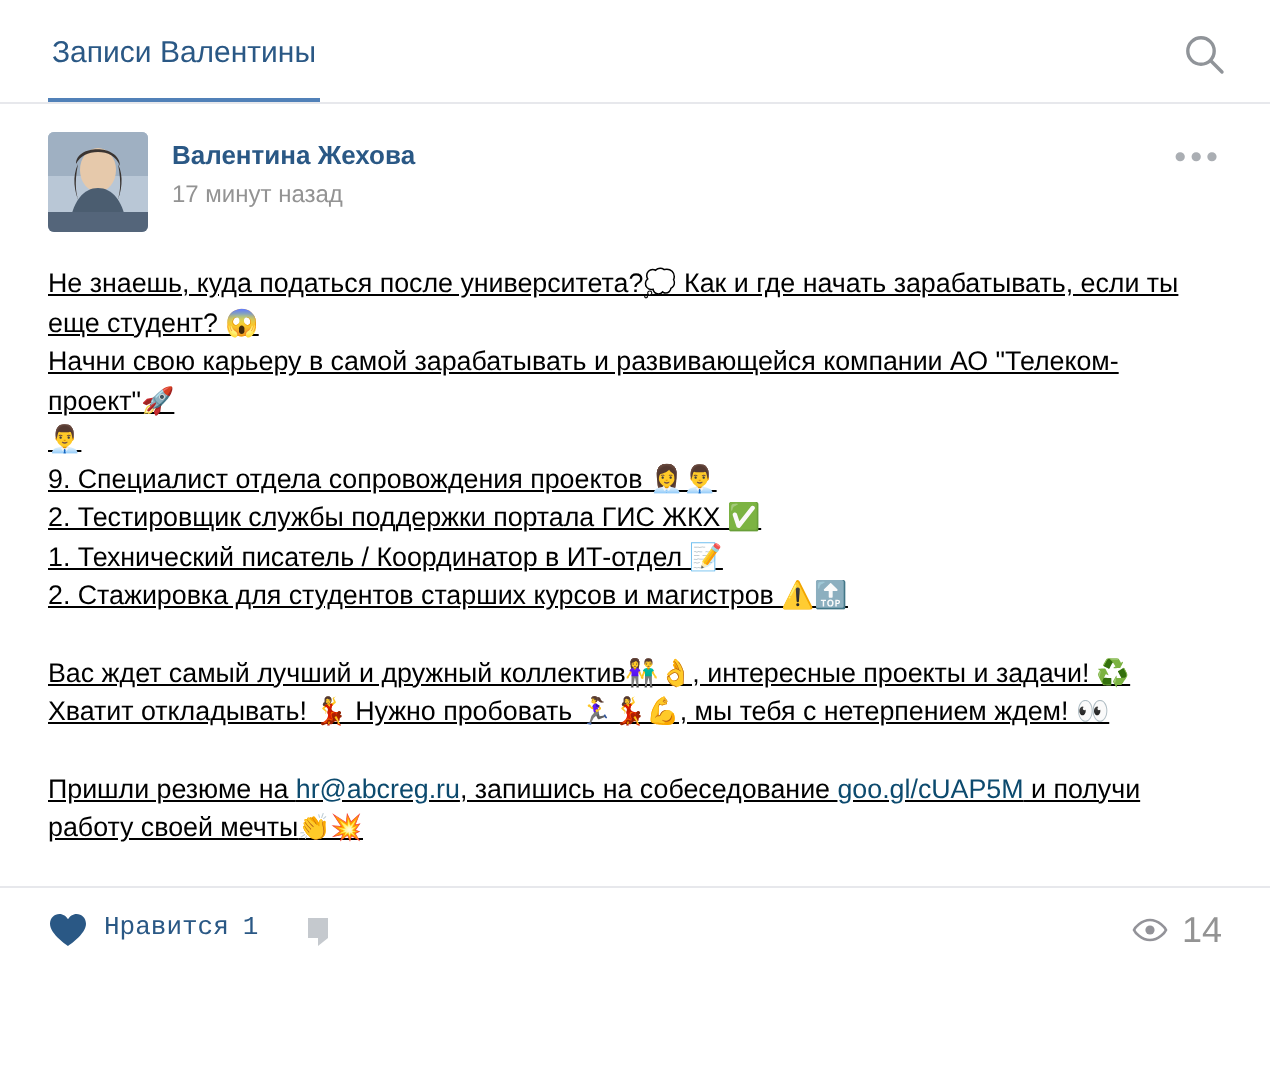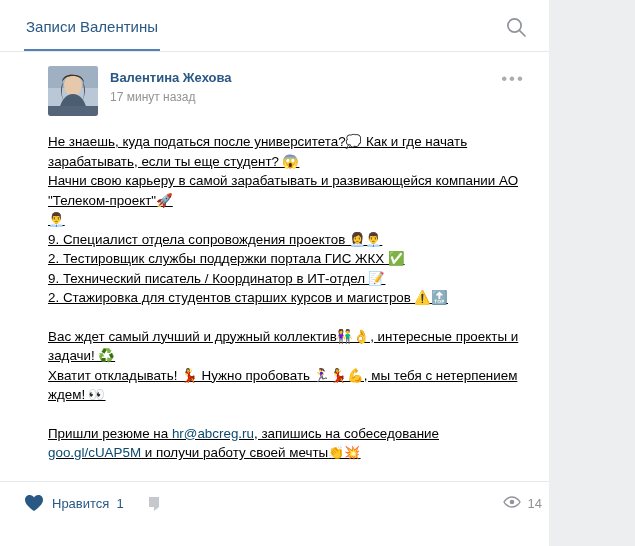--- a/index.html
+++ b/index.html
@@ -8,21 +8,21 @@
   }
   body {
     width: 635px;
     height: 546px;
     background: #edeef0;
     font-family: "Liberation Sans", sans-serif;
     -webkit-font-smoothing: antialiased;
   }
   .wall {
     position: relative;
-    width: 549px;
+    width: 635px;
     height: 546px;
     background: #ffffff;
     box-sizing: border-box;
     overflow: hidden;
   }
   
   .tabbar {
     position: relative;
     height: 52px;
     border-bottom: 1px solid #e7e8ec;
@@ -46,21 +46,20 @@
     width: 22px;
     height: 22px;
     cursor: pointer;
   }
   .search-icon svg { display:block; }
 
   
   .post {
     padding: 14px 24px 0 24px;
     box-sizing: border-box;
-    margin-left: 24px;
   }
   .post-head {
     display: flex;
     align-items: flex-start;
     position: relative;
     min-height: 52px;
   }
   .avatar {
     width: 50px;
     height: 50px;
@@ -130,22 +129,23 @@
     border-top: 1px solid #e7e8ec;
     height: 44px;
     display: flex;
     align-items: center;
     padding: 0 24px;
     box-sizing: border-box;
     position: relative;
   }
   .like-group {
     display: flex;
-    align-items: center;
-    cursor: pointer;
+    align-items: flex-start;
+    cursor: pointer;
+    font-family: Liberation Mono, monospace;
   }
   .heart {
     width: 20px;
     height: 18px;
     margin-right: 8px;
   }
   .like-label {
     font-size: 13px;
     color: #2a5885;
   }
@@ -155,25 +155,25 @@
     margin-left: 7px;
   }
   .share {
     margin-left: 22px;
     cursor: pointer;
     display: flex;
     align-items: center;
   }
   .views {
     position: absolute;
-    right: 7px;
+    right: 24px;
     display: flex;
     align-items: center;
     color: #939393;
-    font-size: 13px;
+    font-size: 18px;
   }
   .views .eye { margin-right: 7px; }
   .views-count { color: #939393; }
 </style>
 </head>
 <body>
 
 <div class="wall">
 
   <div class="tabbar">
@@ -207,21 +207,21 @@
       </div>
       <div class="more-dots">•••</div>
     </div>
 
     <div class="post-text">
       <p>Не знаешь, куда податься после университета?💭 Как и где начать зарабатывать, если ты еще студент? 😱</p>
       <p>Начни свою карьеру в самой зарабатывать и развивающейся компании АО "Телеком-проект"🚀</p>
       <p>👨‍💼</p>
       <p>9. Специалист отдела сопровождения проектов 👩‍💼👨‍💼</p>
       <p>2. Тестировщик службы поддержки портала ГИС ЖКХ ✅</p>
-      <p>9. Технический писатель / Координатор в ИТ-отдел 📝</p>
+      <p>1. Технический писатель / Координатор в ИТ-отдел 📝</p>
       <p>2. Стажировка для студентов старших курсов и магистров ⚠️🔝</p>
       <div class="blank"></div>
       <p>Вас ждет самый лучший и дружный коллектив👫👌, интересные проекты и задачи! ♻️</p>
       <p>Хватит откладывать! 💃 Нужно пробовать 🏃‍♀️💃💪, мы тебя с нетерпением ждем! 👀</p>
       <div class="blank"></div>
       <p>
         <span>Пришли резюме на </span><a href="#">hr@abcreg.ru</a><span>, запишись на собеседование </span><a href="#">goo.gl/cUAP5M</a><span> и получи работу своей мечты</span><span class="emoji">👏💥</span>
       </p>
     </div>
   </div>

